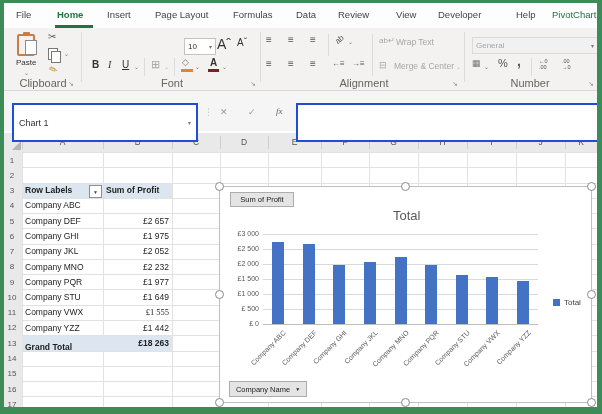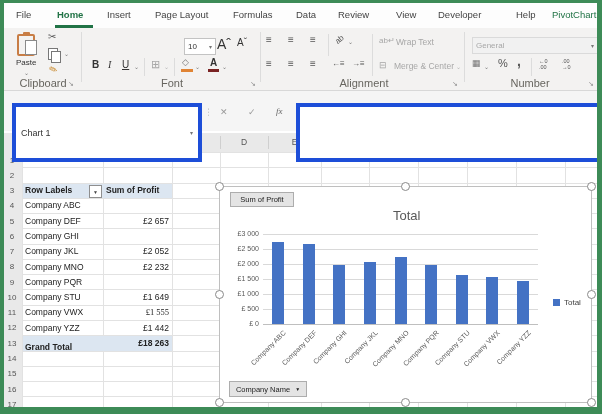--- a/index.html
+++ b/index.html
@@ -30,22 +30,22 @@
   
   .clip-outer{position:absolute;width:14px;height:18px;border:2px solid #c87d45;border-radius:2px;background:#f3f2f1;}
   .clip-top{position:absolute;width:7px;height:3px;background:#c87d45;border-radius:1px;}
   .clip-page{position:absolute;width:10px;height:13px;background:#fff;border:1px solid #8a8a8a;}
   .copy-back{position:absolute;width:8px;height:10px;border:1px solid #777;background:#fff;}
   .fill-bar{position:absolute;width:12px;height:3px;background:#e08434;}
   .font-bar{position:absolute;width:11px;height:3px;background:#7a2323;}
   .mini-dec{position:absolute;display:flex;flex-direction:column;font-size:5.5px;line-height:5.5px;color:#555;}
   
   #fbar{position:absolute;left:4px;top:91px;right:5px;height:40px;background:#f5f5f5;z-index:2;}
-  .fbox{position:absolute;background:#fff;border:4px solid #1d4ed8;font-size:9px;color:#333;
-        display:flex;align-items:center;padding:16px 5px;}
+  .fbox{position:absolute;background:#fff;border:2px solid #1d4ed8;font-size:9px;color:#333;
+        display:flex;align-items:center;padding:8px 5px;}
   .fbtn{position:absolute;font-size:9px;color:#9a9a9a;}
   
   #grid{position:absolute;left:0;top:133px;width:602px;height:281px;z-index:1;}
   .colhead-strip{position:absolute;left:4px;top:0;width:593px;height:19px;background:#e9e9e9;border-bottom:1px solid #c9c9c9;}
   .rowhead-strip{position:absolute;left:4px;top:19px;width:18px;height:262px;background:#e9e9e9;border-right:1px solid #c9c9c9;}
   .hletter{position:absolute;top:4px;font-size:8.5px;color:#555;text-align:center;}
   .rnum{position:absolute;left:4px;width:16px;font-size:8px;color:#555;text-align:center;}
   .vline{position:absolute;width:1px;background:#e2e2e2;}
   .hline{position:absolute;height:1px;background:#e2e2e2;}
   .hsep{position:absolute;top:3px;height:13px;width:1px;background:#cfcfcf;}
@@ -262,25 +262,27 @@
       <div class="hline" style="left: 22px; top: 263.32px; width: 575px;"></div>
       <div class="hline" style="left: 22px; top: 278.59px; width: 575px;"></div>
       <div class="pfill" style="left: 23px; top: 50.54px; width: 149px; height: 14.27px;"></div>
       <div class="pcell pbold" style="left: 25px; top: 49.54px; width: 62px; height: 15.27px;">Row Labels</div>
       <div class="filterbtn" style="left: 89px; top: 52.04px;">▼</div>
       <div class="pcell pbold" style="left: 106px; top: 49.54px; width: 64px; height: 15.27px;">Sum of Profit</div>
       <div class="pcell" style="left: 25px; top: 64.81px; width: 76px; height: 15.27px;">Company ABC</div>
       <div class="pcell" style="left: 25px; top: 80.08px; width: 76px; height: 15.27px;">Company DEF</div>
       <div class="pcell pright" style="left: 103px; top: 80.08px; width: 66px; height: 15.27px;">£2 657</div>
       <div class="pcell" style="left: 25px; top: 95.35px; width: 76px; height: 15.27px;">Company GHI</div>
+      <div class="pcell pright" style="left: 103px; top: 95.35px; width: 66px; height: 15.27px;">£1 975</div>
       <div class="pcell" style="left: 25px; top: 110.62px; width: 76px; height: 15.27px;">Company JKL</div>
       <div class="pcell pright" style="left: 103px; top: 110.62px; width: 66px; height: 15.27px;">£2 052</div>
       <div class="pcell" style="left: 25px; top: 125.89px; width: 76px; height: 15.27px;">Company MNO</div>
       <div class="pcell pright" style="left: 103px; top: 125.89px; width: 66px; height: 15.27px;">£2 232</div>
       <div class="pcell" style="left: 25px; top: 141.16px; width: 76px; height: 15.27px;">Company PQR</div>
+      <div class="pcell pright" style="left: 103px; top: 141.16px; width: 66px; height: 15.27px;">£1 977</div>
       <div class="pcell" style="left: 25px; top: 156.43px; width: 76px; height: 15.27px;">Company STU</div>
       <div class="pcell pright" style="left: 103px; top: 156.43px; width: 66px; height: 15.27px;">£1 649</div>
       <div class="pcell" style="left: 25px; top: 171.7px; width: 76px; height: 15.27px;">Company VWX</div>
       <div class="pcell pright" style="left: 103px; top: 171.7px; width: 66px; height: 15.27px; font-family: Liberation Serif, serif;">£1 555</div>
       <div class="pcell" style="left: 25px; top: 186.97px; width: 76px; height: 15.27px;">Company YZZ</div>
       <div class="pcell pright" style="left: 103px; top: 186.97px; width: 66px; height: 15.27px;">£1 442</div>
       <div class="pfill" style="left: 23px; top: 203.24px; width: 149px; height: 14.27px;"></div>
       <div class="pcell pbold" style="left: 25px; top: 202.24px; width: 76px; height: 23px;">Grand Total</div>
       <div class="pcell pbold pright" style="left: 103px; top: 202.24px; width: 66px; height: 15.27px;">£18 263</div>
     </div>

